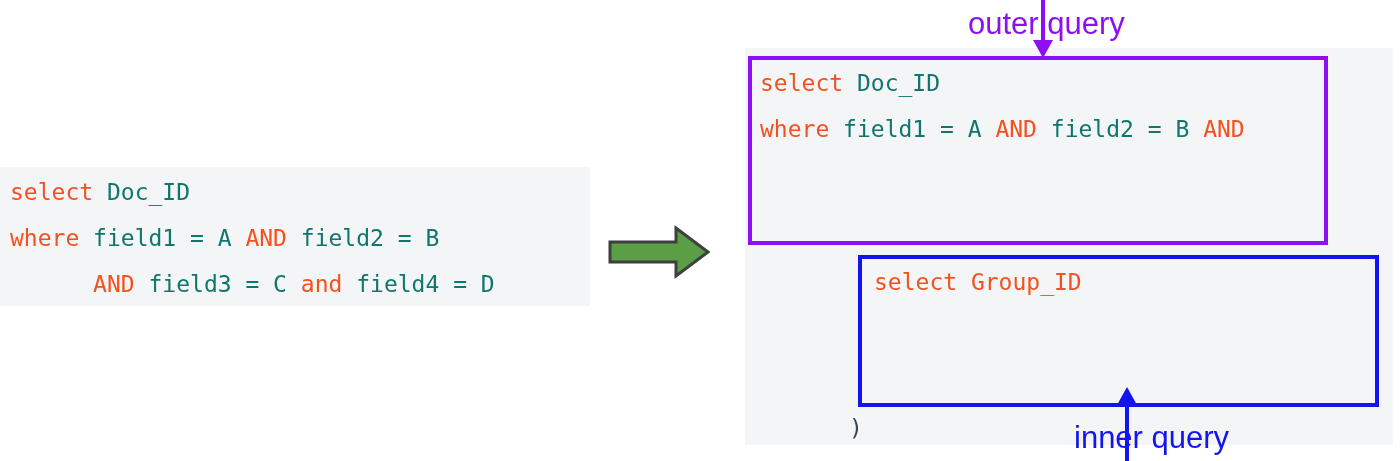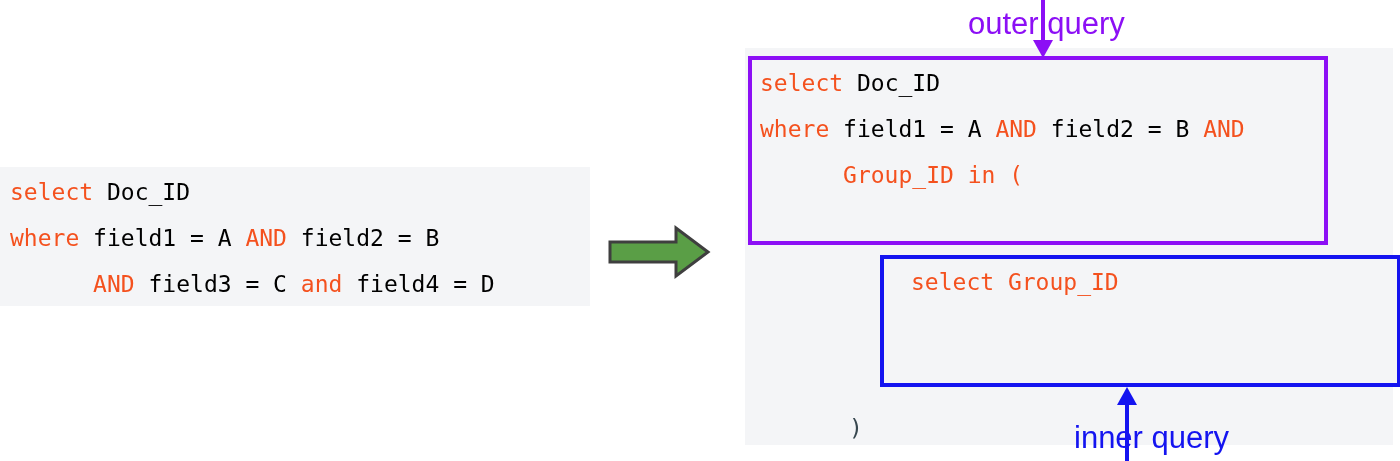--- a/index.html
+++ b/index.html
@@ -22,21 +22,21 @@
     box-sizing: border-box;
   }
   .code-line {
     white-space: pre;
     font-family: "DejaVu Sans Mono", monospace;
     font-size: 23px;
     line-height: 46px;
     color: #37474f;
   }
   .kw { color: #f4511e; }
-  .id { color: #000000; }
+  .id { color: #0f766e; }
 
   
   #left-panel {
     left: 0;
     top: 167px;
     width: 590px;
     height: 139px;
     padding: 2px 0 0 10px;
   }
 
@@ -57,28 +57,28 @@
     height: 189px;
     border: 4px solid #8c0ff5;
     box-sizing: border-box;
     background: #f4f5f7;
     padding: 0 0 0 8px;
   }
 
   
   #inner-query-box {
     position: absolute;
-    left: 135px;
+    left: 113px;
     top: 207px;
     width: 521px;
-    height: 132px;
+    height: 152px;
     border: 4px solid #1414f0;
     box-sizing: border-box;
     background: #f4f5f7;
-    padding: 0 0 0 27px;
+    padding: 0 0 0 12px;
   }
 
   
   #close-paren-line {
     position: absolute;
     left: 104px;
     top: 360px;
     font-family: "DejaVu Sans Mono", monospace;
     font-size: 23px;
     line-height: 40px;
@@ -124,21 +124,20 @@
 
 <svg class="arrow-svg" id="transform-arrow" width="104" height="60" viewBox="0 0 104 60">
   <polygon points="2,20 68,20 68,6 100,30 68,54 68,40 2,40" fill="#5a9e46" stroke="#3f3f3f" stroke-width="3" stroke-linejoin="miter"></polygon>
 </svg>
 
 <div class="code-panel" id="right-panel">
 
   <div id="outer-query-box">
     <div class="code-line"><span class="kw">select </span><span class="id">Doc_ID</span></div>
     <div class="code-line"><span class="kw">where </span><span class="id">field1 = A </span><span class="kw">AND</span><span class="id"> field2 = B </span><span class="kw">AND</span></div>
-    <div class="code-line"><span class="kw">      Group_ID in (</span></div>
   </div>
 
   <div id="inner-query-box">
     <div class="code-line"><span class="kw">select Group_ID</span></div>
   </div>
 
   <div id="close-paren-line">)</div>
 </div>
 
 <div class="annotation" id="outer-query-label">outer query</div>

